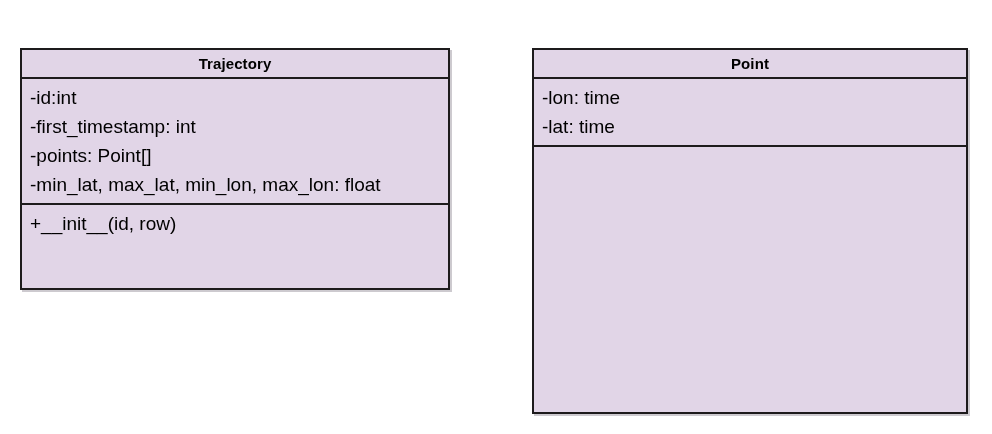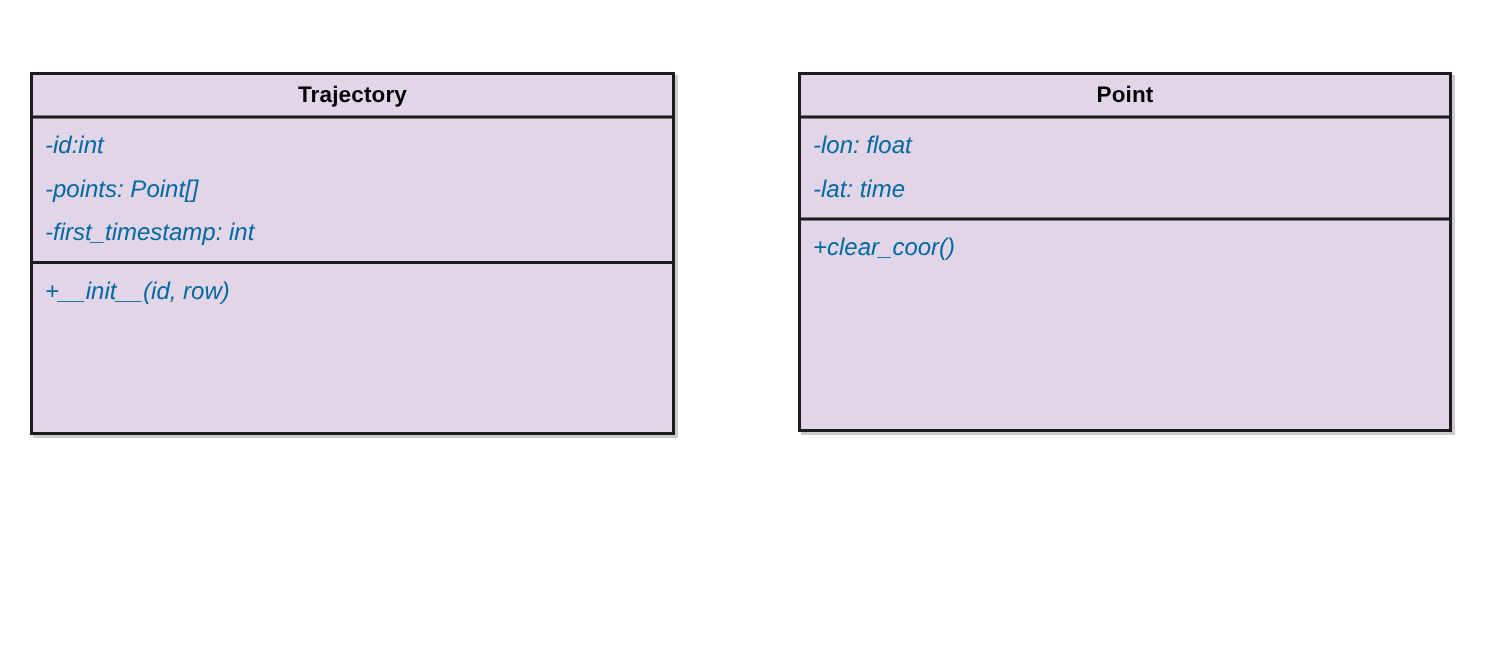--- a/index.html
+++ b/index.html
@@ -59,64 +59,63 @@
 
   .uml-compartment.methods {
     flex: 1 1 auto;
   }
 
   .uml-member {
     box-sizing: border-box;
     height: 29px;
     line-height: 29px;
     padding-left: 8px;
-    font-size: 16px;
-    color: #0369a1;
+    font-size: 19px;
+    color: #000000;
     white-space: nowrap;
     overflow: hidden;
     text-align: left;
-    font-style: italic;
   }
 
   
   #class-trajectory {
     left: 20px;
     top: 48px;
     width: 430px;
     height: 242px;
   }
 
   #class-point {
     left: 532px;
     top: 48px;
     width: 436px;
-    height: 240px;
+    height: 366px;
   }
 </style>
 </head>
 <body>
 
 <div id="canvas">
 
   <div class="uml-class" id="class-trajectory">
     <div class="uml-title">Trajectory</div>
     <div class="uml-compartment attrs">
       <div class="uml-member">-id:int</div>
+      <div class="uml-member">-first_timestamp: int</div>
       <div class="uml-member">-points: Point[]</div>
-      <div class="uml-member">-first_timestamp: int</div>
+      <div class="uml-member">-min_lat, max_lat, min_lon, max_lon: float</div>
     </div>
     <div class="uml-compartment methods">
       <div class="uml-member">+__init__(id, row)</div>
     </div>
   </div>
 
   <div class="uml-class" id="class-point">
     <div class="uml-title">Point</div>
     <div class="uml-compartment attrs">
-      <div class="uml-member">-lon: float</div>
+      <div class="uml-member">-lon: time</div>
       <div class="uml-member">-lat: time</div>
     </div>
     <div class="uml-compartment methods">
-      <div class="uml-member">+clear_coor()</div>
     </div>
   </div>
 
 </div>
 
 </body></html>

